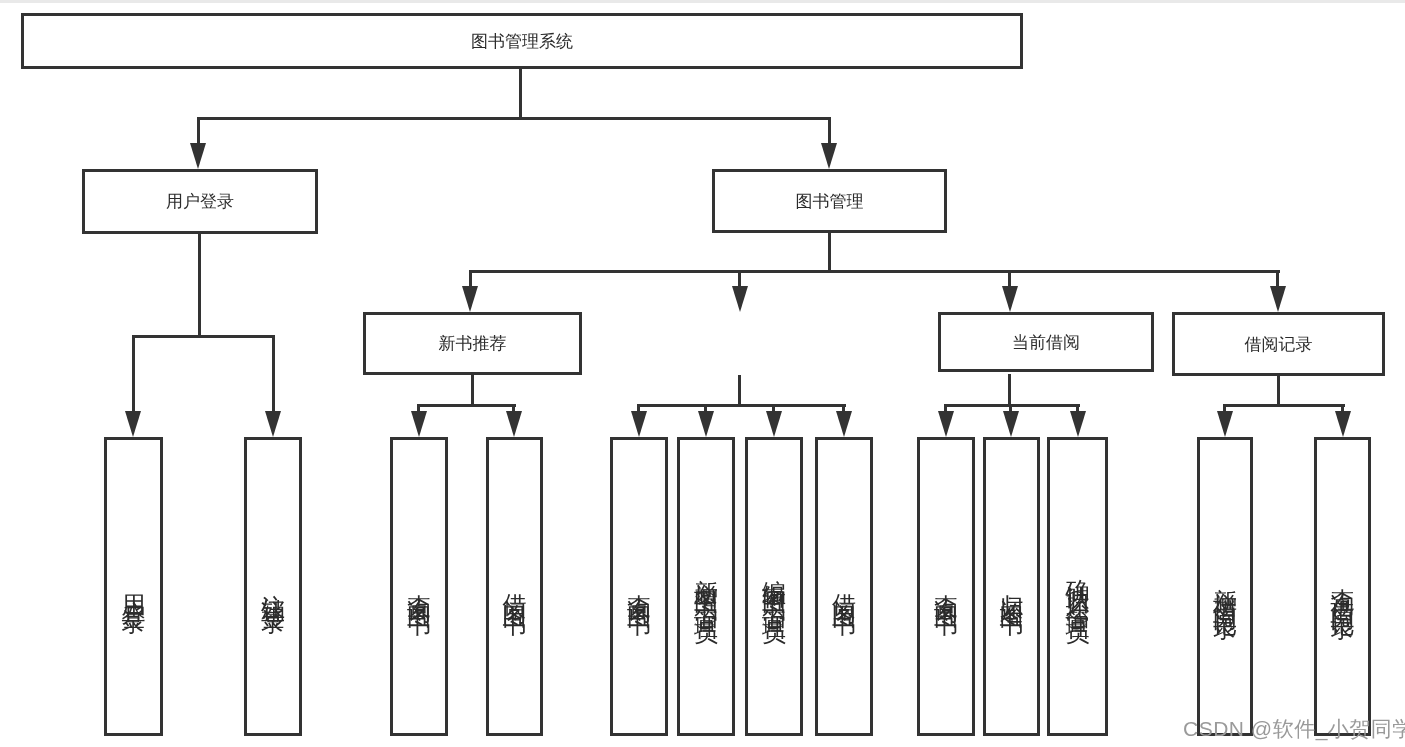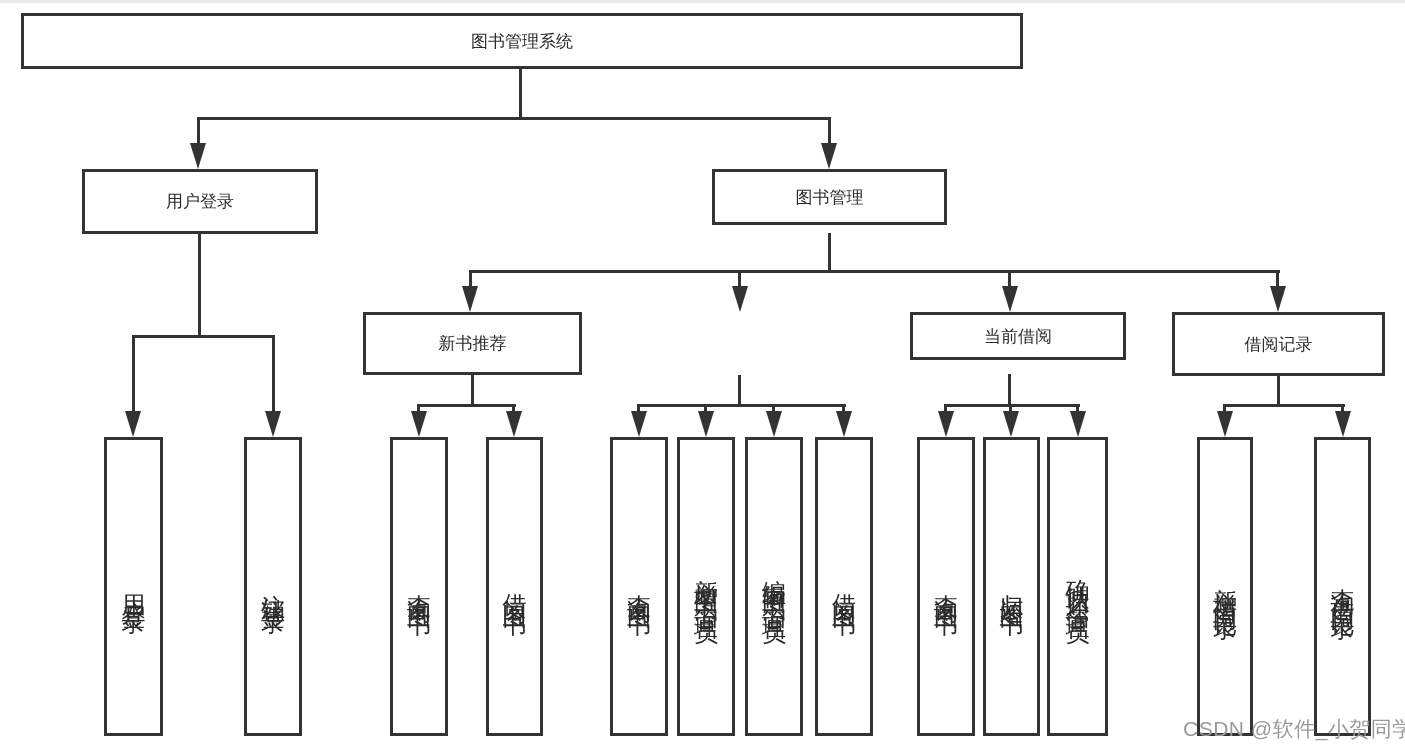--- a/index.html
+++ b/index.html
@@ -67,21 +67,21 @@
   <div class="vl" style="left:519px; top:69px;  height:50px;"></div>
   <div class="hl" style="left:197px; top:117px; width:634px;"></div>
   <div class="vl" style="left:197px; top:117px; height:32px;"></div>
   <div class="ah" style="left:190px; top:143px;"></div>
   <div class="vl" style="left:828px; top:117px; height:32px;"></div>
   <div class="ah" style="left:821px; top:143px;"></div>
 
   <div class="box h" style="left:82px; top:169px; width:236px; height:65px;">
     <span>用户登录</span>
   </div>
-  <div class="box h" style="left:712px; top:169px; width:235px; height:56px;align-items:center;">
+  <div class="box h" style="left:712px; top:169px; width:235px; height:64px;align-items:center;">
     <span>图书管理</span>
   </div>
 
   <div class="vl" style="left:198px; top:234px; height:103px;"></div>
   <div class="hl" style="left:132px; top:335px; width:143px;"></div>
   <div class="vl" style="left:132px; top:335px; height:80px;"></div>
   <div class="ah" style="left:125px; top:411px;"></div>
   <div class="vl" style="left:272px; top:335px; height:80px;"></div>
   <div class="ah" style="left:265px; top:411px;"></div>
 
@@ -92,21 +92,21 @@
   <div class="vl" style="left:738px;  top:270px; height:20px;"></div>
   <div class="ah" style="left:732px;  top:286px;"></div>
   <div class="vl" style="left:1008px; top:270px; height:20px;"></div>
   <div class="ah" style="left:1002px; top:286px;"></div>
   <div class="vl" style="left:1276px; top:270px; height:20px;"></div>
   <div class="ah" style="left:1270px; top:286px;"></div>
 
   <div class="box h" style="left:363px; top:312px; width:219px; height:63px;align-items:center;">
     <span>新书推荐</span>
   </div>
-  <div class="box h" style="left:910px; top:312px; width:216px; height:48px;">
+  <div class="box h" style="left:938px; top:312px; width:216px; height:60px;">
     <span>当前借阅</span>
   </div>
   <div class="box h" style="left:1172px; top:312px; width:213px; height:64px;">
     <span>借阅记录</span>
   </div>
 
   <div class="vl" style="left:471px; top:375px; height:32px;"></div>
   <div class="hl" style="left:417px; top:404px; width:99px;"></div>
   <div class="vl" style="left:417px; top:404px; height:12px;"></div>
   <div class="ah" style="left:411px; top:411px;"></div>

